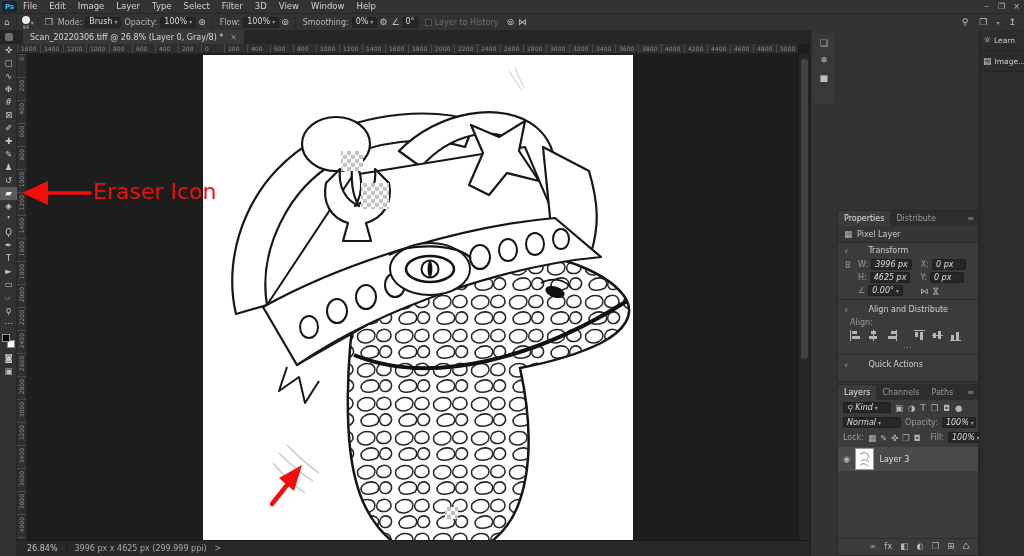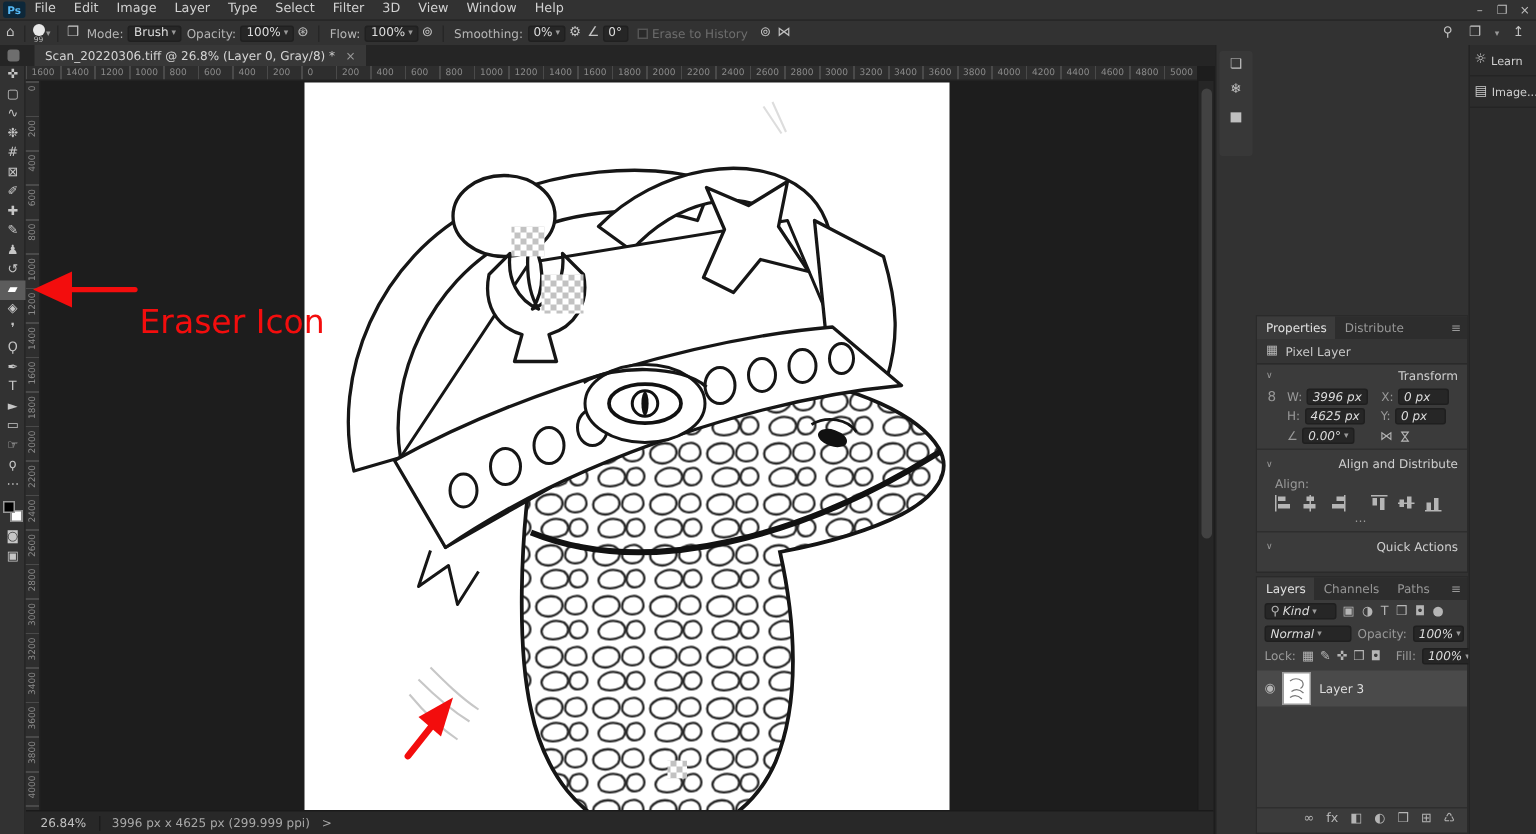--- a/index.html
+++ b/index.html
@@ -74,21 +74,21 @@
   #cp-fg .w{position:absolute;left:9px;top:9px;width:10px;height:10px;background:#fff;border:1px solid #111;}
   #cp-fg .b{position:absolute;left:1px;top:1px;width:10px;height:10px;background:#000;border:1px solid #666;}
   #cp-field{position:absolute;left:30px;top:22px;width:90px;height:132px;border:1px solid #2a2a2a;
     background:linear-gradient(to top,#000,rgba(0,0,0,0)),linear-gradient(to right,#fff,#2f8fff);}
   #cp-cross{position:absolute;left:2px;bottom:2px;width:5px;height:5px;border:1px solid #888;border-radius:50%;}
   #cp-hue{position:absolute;left:126px;top:22px;width:9px;height:132px;border:1px solid #2a2a2a;
     background:linear-gradient(to bottom,#ff0000,#ff00ff 18%,#0000ff 36%,#00ffff 52%,#00ff00 66%,#ffff00 82%,#ff0000);}
   #cp-marker{position:absolute;left:-4px;width:4px;height:4px;background:#eee;border-radius:50%;}
   
   #panel-props{top:180px;height:172px;font-size:8px;}
-  .sect{display:flex;align-items:center;gap:4px;color:#cfcfcf;font-size:8px;padding:3px 6px;justify-content:space-between;}
+  .sect{display:flex;align-items:center;gap:20px;color:#cfcfcf;font-size:8px;padding:3px 6px;}
   .sect .chev{color:#9a9a9a;font-size:6px;}
   .prow{display:flex;align-items:center;gap:3px;padding:1px 6px 1px 20px;color:#9a9a9a;}
   .pfld{background:#262626;border:1px solid #1f1f1f;border-radius:2px;color:#ddd;padding:0 3px;height:11px;
     line-height:10px;min-width:34px;display:inline-flex;align-items:center;gap:2px;font-style:italic;}
   #pixel-layer-row{display:flex;align-items:center;gap:5px;background:#353535;border-bottom:1px solid #2a2a2a;
     padding:3px 6px;color:#c9c9c9;}
   #link-wh{position:absolute;left:7px;top:49px;color:#9a9a9a;font-size:9px;}
   .hr{height:1px;background:#2e2e2e;margin:2px 0;}
   .aicons{display:flex;gap:7px;padding:2px 6px 2px 12px;}
   .ai{width:11px;height:11px;position:relative;display:inline-block;}
@@ -109,21 +109,21 @@
   #layer-row{display:flex;align-items:center;gap:5px;height:24px;background:#4a4a4a;color:#dedede;padding:0 5px;margin-top:2px;}
   #layer-thumb{width:19px;height:22px;background:#fff;border:1px solid #9a9a9a;}
   #layers-bottom{position:absolute;bottom:2px;left:0;width:100%;display:flex;justify-content:flex-end;gap:8px;
     padding:2px 8px 2px 0;border-top:1px solid #2e2e2e;color:#a5a5a5;}
   
   #rail{position:absolute;left:168px;top:0;width:46px;height:526px;background:#2c2c2c;border-left:1px solid #242424;}
   .rail-item{display:flex;align-items:center;gap:3px;padding:5px 3px;border-bottom:1px solid #242424;color:#cfcfcf;font-size:7.5px;}
   .rail-item .ric{font-size:9px;}
   
   #anno-svg{left:0;top:0;width:1024px;height:556px;pointer-events:none;z-index:40;}
-  .anno{position:absolute;z-index:41;color:var(--anno,#f30d0d);pointer-events:none;white-space:nowrap;margin-top:24px;}
+  .anno{position:absolute;z-index:41;color:var(--anno,#f30d0d);pointer-events:none;white-space:nowrap;}
   #anno-eraser{left:93px;top:179px;font-size:22px;}
   #anno-pencil{left:136px;top:506px;font-size:26px;}
 </style>
 </head>
 <body>
 
 <div id="app">
 
   <div id="menubar" class="abs">
     <div id="ps-logo">Ps</div>
@@ -168,21 +168,21 @@
     <span class="fld">
         <span>0%</span>
         <span class="dd">▾</span>
       </span>
     <span class="oicon">⚙</span>
     <span class="oicon">∠</span>
     <span class="fld">
         <span>0°</span>
       </span>
     <span class="checkbox"></span>
-    <span class="dim">Erase to History</span>
+    <span class="dim">Layer to History</span>
     <span class="oicon" style="margin-left:8px">⊚</span>
     <span class="oicon">⋈</span>
     <span id="opts-right">
       <span class="oicon">⚲</span>
       <span class="oicon">❐</span>
       <span class="dd">▾</span>
       <span class="oicon">↥</span>
     </span>
   </div>
 

